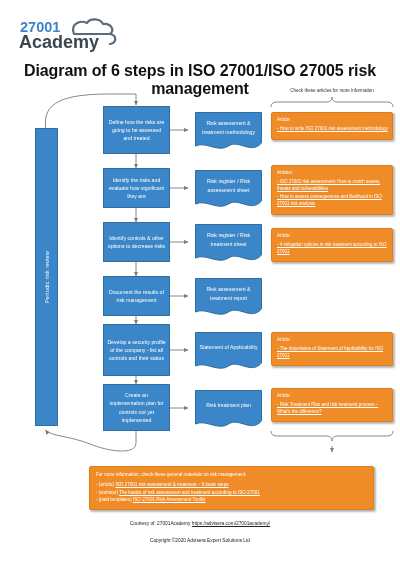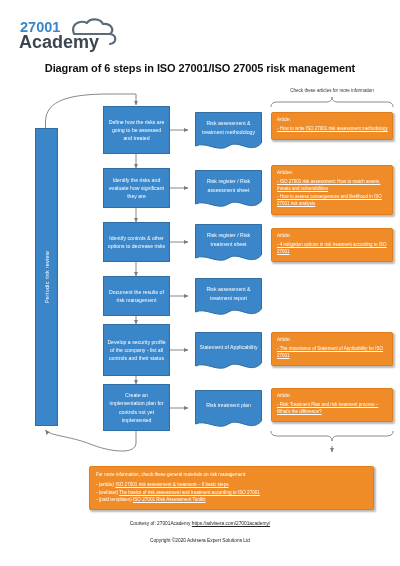--- a/index.html
+++ b/index.html
@@ -10,21 +10,21 @@
   }
   #page{position:relative;width:323px;height:566px;}
 
   
   .logo{position:absolute;left:18px;top:16px;width:112px;height:40px;}
   .logo svg{display:block;}
 
   
   .title{
     position:absolute;left:0;top:62px;width:400px;text-align:center;
-    font-size:11px;font-weight:bold;letter-spacing:-0.1px;color:#111;
+    font-size:16px;font-weight:bold;letter-spacing:-0.1px;color:#111;
   }
 
   
   #canvas{position:absolute;left:0;top:0;width:400px;height:566px;}
 
   
   .periodic{
     position:absolute;left:35px;top:128px;width:21px;height:296px;
     background:#3b86c8;border:1px solid #2f6da3;
   }

